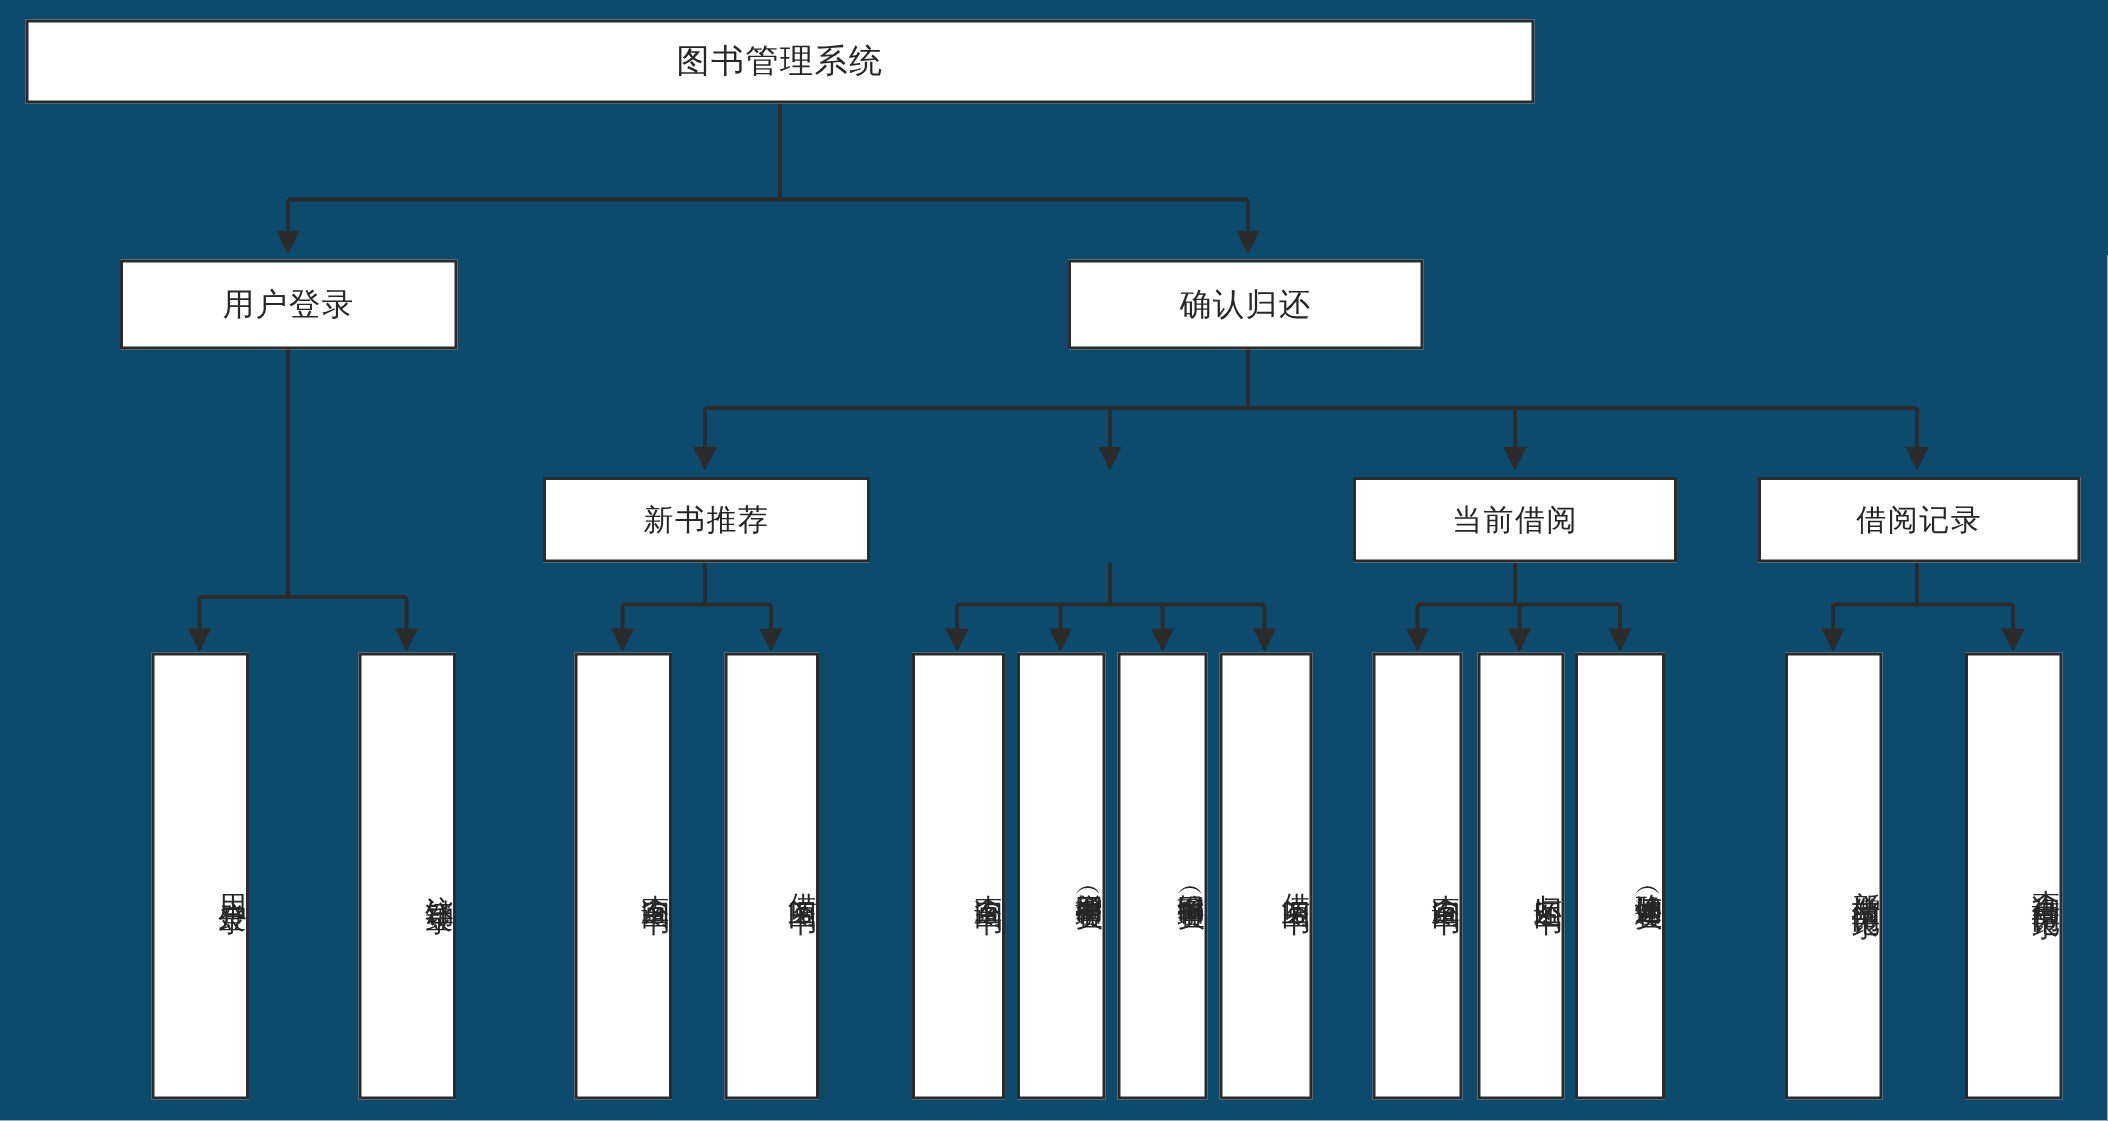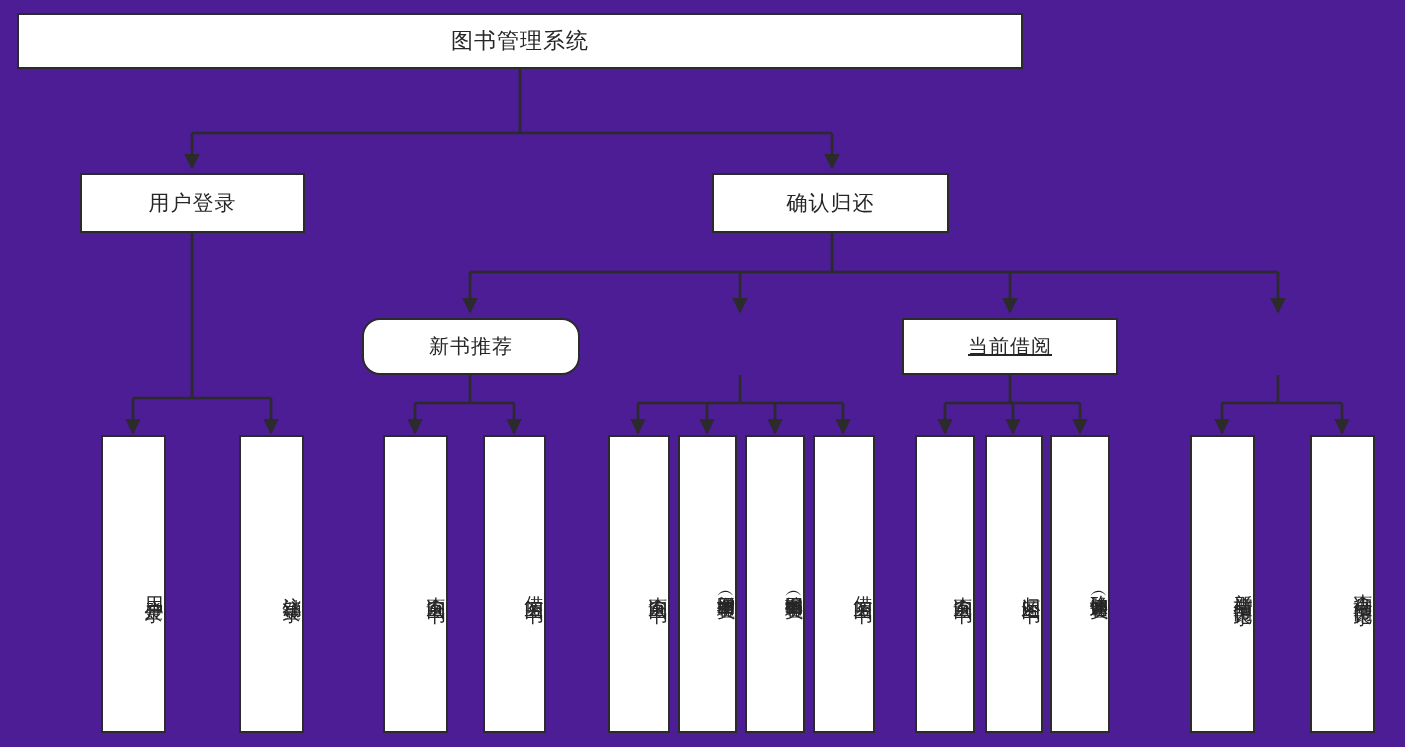--- a/index.html
+++ b/index.html
@@ -7,21 +7,21 @@
     padding: 0;
     background: #ffffff;
   }
   body {
     font-family: "Liberation Sans", "DejaVu Sans", sans-serif;
   }
   #canvas {
     position: relative;
     width: 1405px;
     height: 747px;
-    background: #4c1d95;
+    background: #0c4a6e;
     overflow: hidden;
   }
   #edges {
     position: absolute;
     left: 0;
     top: 0;
     width: 1405px;
     height: 747px;
   }
   .node {
@@ -133,25 +133,28 @@
     <span>图书管理系统</span>
   </div>
 
   <div class="node lvl2" style="left:80px; top:173px; width:225px; height:60px;">
     <span>用户登录</span>
   </div>
   <div class="node lvl2" style="left:712px; top:173px; width:237px; height:60px;">
     <span>确认归还</span>
   </div>
 
-  <div class="node lvl3" style="left:362px; top:318px; width:218px; height:57px;border-radius:18px;">
+  <div class="node lvl3" style="left:362px; top:318px; width:218px; height:57px;">
     <span>新书推荐</span>
   </div>
-  <div class="node lvl3" style="left:902px; top:318px; width:216px; height:57px;text-decoration:underline;">
+  <div class="node lvl3" style="left:902px; top:318px; width:216px; height:57px;">
     <span>当前借阅</span>
+  </div>
+  <div class="node lvl3" style="left:1172px; top:318px; width:215px; height:57px;">
+    <span>借阅记录</span>
   </div>
 
   <div class="node leaf" style="left:101px; top:435px; width:65px; height:298px;">
     <span>用户登录</span>
   </div>
   <div class="node leaf" style="left:239px; top:435px; width:65px; height:298px;">
     <span>注销登录</span>
   </div>
 
   <div class="node leaf" style="left:383px; top:435px; width:65px; height:298px;">

